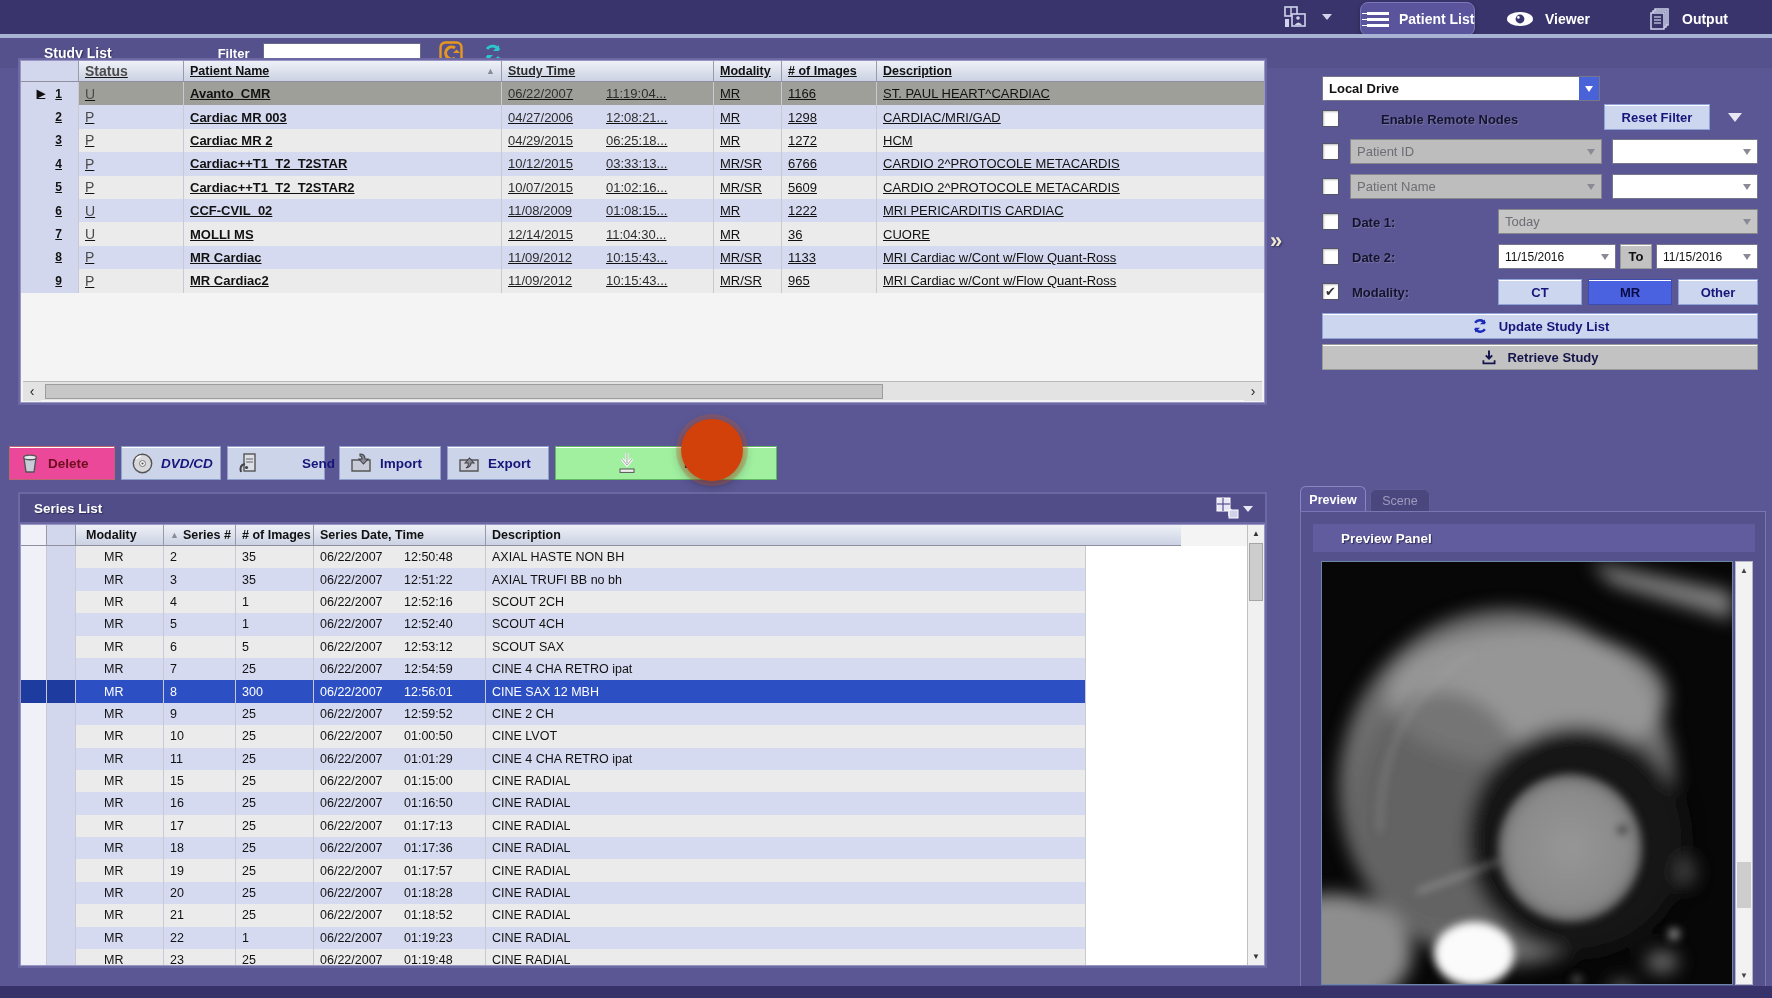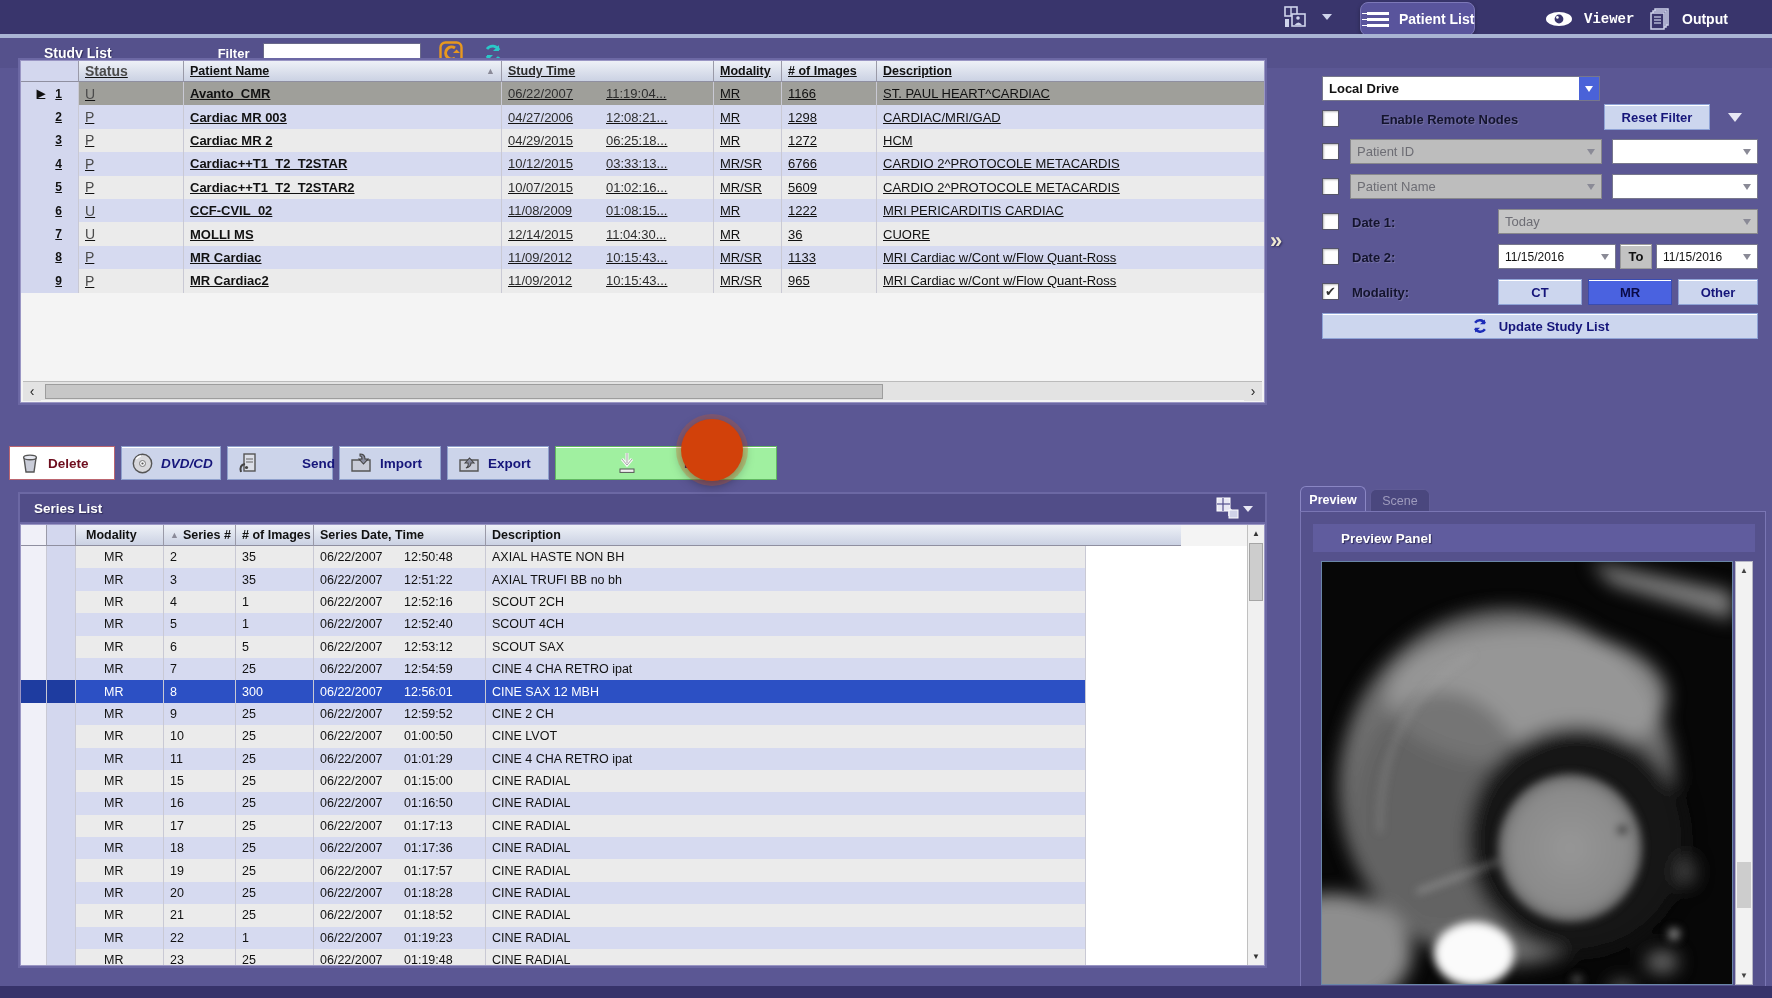--- a/index.html
+++ b/index.html
@@ -10,21 +10,21 @@
     font-family: "Liberation Sans", sans-serif; color:#111;
   }
   
   .topbar { position:absolute; left:0; top:0; width:1772px; height:34px; background:#39356c; }
   .topstrip { position:absolute; left:0; top:34px; width:1772px; height:4px; background:#a9b4d4; }
   .ws-icon { position:absolute; left:1283px; top:5px; width:34px; height:26px; cursor:pointer; }
   .ws-caret { position:absolute; left:1322px; top:14px; border:5px solid transparent; border-top:6px solid #cfd4ec; }
   .tab { position:absolute; top:2px; height:34px; display:flex; align-items:center; gap:10px;
          color:#fff; font-weight:bold; font-size:14px; padding:0 0; cursor:pointer; }
   .tab.active { background:#59549c; border:1px solid #7d78b8; border-radius:8px; box-shadow:0 2px 4px rgba(0,0,0,.3); }
-  .tab-pl { left:1360px; } .tab-vw { left:1544px;font-family:Liberation Mono, monospace; } .tab-out { left:1648px; }
+  .tab-pl { left:1360px; } .tab-vw { left:1505px; } .tab-out { left:1648px; }
   .list-glyph { display:flex; flex-direction:column; gap:3px; }
   .list-glyph i { display:block; width:22px; height:3px; background:#fff; box-shadow:-6px 0 0 -1px #fff; margin-left:6px; }
   
   .studybar { position:absolute; left:0; top:38px; width:1772px; height:30px; background:#55518c; display:flex; align-items:center; }
   .studybar .title { color:#fff; font-weight:bold; font-size:14px; margin-left:44px; text-shadow:1px 1px 1px #2e2b58; }
   .studybar .flabel { color:#fff; font-weight:bold; font-size:13px; margin-left:106px; }
   .filter-input { margin-left:14px; width:158px; height:21px; border:1px solid #6a6a8a; background:#fff; font-size:13px; padding:0 4px; }
   .ico-btn { margin-left:18px; width:24px; height:24px; display:flex; align-items:center; justify-content:center; cursor:pointer; }
   
   .panel { position:absolute; background:#f4f4f4; border:1px solid #9a96c4; box-shadow:0 0 0 2px #6c68a4; }
@@ -62,21 +62,21 @@
   .caret-sm { width:0; height:0; border:4px solid transparent; border-top:6px solid #8a8a96; margin-top:5px; }
   .combo.drive { font-weight:bold; color:#111; padding-right:0; }
   .drive-btn { width:20px; height:23px; background:#4a62d8; display:flex; align-items:center; justify-content:center; }
   .drive-btn b { width:0; height:0; border:4px solid transparent; border-top:6px solid #fff; margin-top:5px; }
   .btn { position:absolute; display:flex; align-items:center; justify-content:center; gap:10px; background:#ccd6ee; border:1px solid #8fa3d6; color:#15157a; font-weight:bold; font-size:13px; cursor:pointer; box-shadow:inset 0 1px 0 #fff; }
   .btn.blue-sel { background:#4a62e0; color:#0a0a46; border-color:#3a4cb0; }
   .btn.gray { background:#c2c2c2; border-color:#9a9a9a; color:#14144a; }
   .reset-caret { position:absolute; left:1728px; top:113px; border:7px solid transparent; border-top:9px solid #e8e8f4; cursor:pointer; }
   
   .act { position:absolute; top:446px; height:34px; display:flex; align-items:center; gap:8px; background:#ccd4ea; border:1px solid #8fa0cc; font-weight:bold; font-size:13.5px; color:#15157a; padding:0 10px; cursor:pointer; box-shadow:inset 0 1px 0 #fff; }
-  .act.delete { background:#ffffff; border-color:#bb6670; color:#6e0e1e; }
+  .act.delete { background:#ec4899; border-color:#bb6670; color:#6e0e1e; }
   .act.load { background:#a0f0a0; border-color:#62b862; justify-content:center; }
   .click-dot { position:absolute; left:681px; top:419px; width:62px; height:62px; border-radius:50%; background:#d2410a; box-shadow:0 0 0 5px rgba(216,90,30,.28), 0 4px 12px rgba(0,0,0,.4); z-index:60; }
   
   .seriesbar { position:absolute; left:20px; top:494px; width:1245px; height:28px; background:#514d88; display:flex; align-items:center; box-shadow:0 0 0 2px #6c68a4; }
   .seriesbar .title { color:#fff; font-weight:bold; font-size:13.5px; margin-left:14px; text-shadow:1px 1px 1px #2e2b58; }
   .layout-ico { position:absolute; right:12px; top:2px; width:40px; height:24px; cursor:pointer; }
   #series-panel { left:20px; top:524px; width:1245px; height:442px; overflow:hidden; }
   .serow { display:flex; height:22.4px; font-size:12.5px; cursor:pointer; }
   .serow .cell { border-right:1px solid #c9c9d4; display:flex; align-items:center; padding:0 6px; }
   .g1 { width:26px; background:#f0f0f8; } .g2 { width:29px; background:#d3d7ee; }
@@ -402,20 +402,29 @@
     <span>
       <svg width="18" height="18" viewBox="0 0 22 22">
         <path d="M5 7 a7 7 0 0 1 12 1" fill="none" stroke="#1c2cb8" stroke-width="3"></path>
         <path d="M17 3 v6 h-6 z" fill="#1c2cb8"></path>
         <path d="M17 15 a7 7 0 0 1 -12 -1" fill="none" stroke="#1c2cb8" stroke-width="3"></path>
         <path d="M5 19 v-6 h6 z" fill="#1c2cb8"></path>
       </svg>
     </span>
     <span>Update Study List</span>
   </div>
+  <div class="btn gray" style="left:1322px; top:344px; width:436px; height:26px;">
+    <span>
+      <svg width="16" height="16" viewBox="0 0 20 20">
+        <path d="M10 2 v9 M6 8 l4 4 l4 -4" fill="none" stroke="#14144a" stroke-width="2.4"></path>
+        <path d="M3 14 v4 h14 v-4" fill="none" stroke="#14144a" stroke-width="2.2"></path>
+      </svg>
+    </span>
+    <span>Retrieve Study</span>
+  </div>
 
   <div class="act delete" style="left:9px; width:106px;">
     <span>
       <svg width="20" height="22" viewBox="0 0 20 22">
         <path d="M4 6 L6 20 H14 L16 6 Z" fill="#c9ccd8" stroke="#555" stroke-width="1.4"></path>
         <ellipse cx="10" cy="5.4" rx="6.4" ry="2.3" fill="#e6e8f0" stroke="#555" stroke-width="1.4"></ellipse>
       </svg>
     </span>
     <span>Delete</span>
   </div>
@@ -423,21 +432,21 @@
     <span>
       <svg width="21" height="21" viewBox="0 0 21 21">
         <circle cx="10.5" cy="10.5" r="9.2" fill="#d8d8dc" stroke="#555" stroke-width="1.4"></circle>
         <circle cx="10.5" cy="10.5" r="3" fill="#f6f6f8" stroke="#777" stroke-width="1"></circle>
         <circle cx="10.5" cy="10.5" r="1.1" fill="#555"></circle>
         <path d="M4 6 a8 8 0 0 1 5 -3" fill="none" stroke="#fff" stroke-width="1.6"></path>
       </svg>
     </span>
     <span>DVD/CD</span>
   </div>
-  <div class="act" style="left:227px; width:106px;gap:44px;">
+  <div class="act" style="left:227px; width:98px;gap:44px;">
     <span>
       <svg width="20" height="22" viewBox="0 0 20 22">
         <rect x="6" y="2" width="11" height="17" fill="#dcdfe8" stroke="#555" stroke-width="1.4"></rect>
         <line x1="8" y1="7" x2="15" y2="7" stroke="#777" stroke-width="1.2"></line>
         <line x1="8" y1="10" x2="15" y2="10" stroke="#777" stroke-width="1.2"></line>
         <path d="M3 20 q-2 -7 4 -8" fill="none" stroke="#444" stroke-width="2"></path>
         <circle cx="8.5" cy="15.5" r="1.6" fill="#444"></circle>
       </svg>
     </span>
     <span>Send</span>

